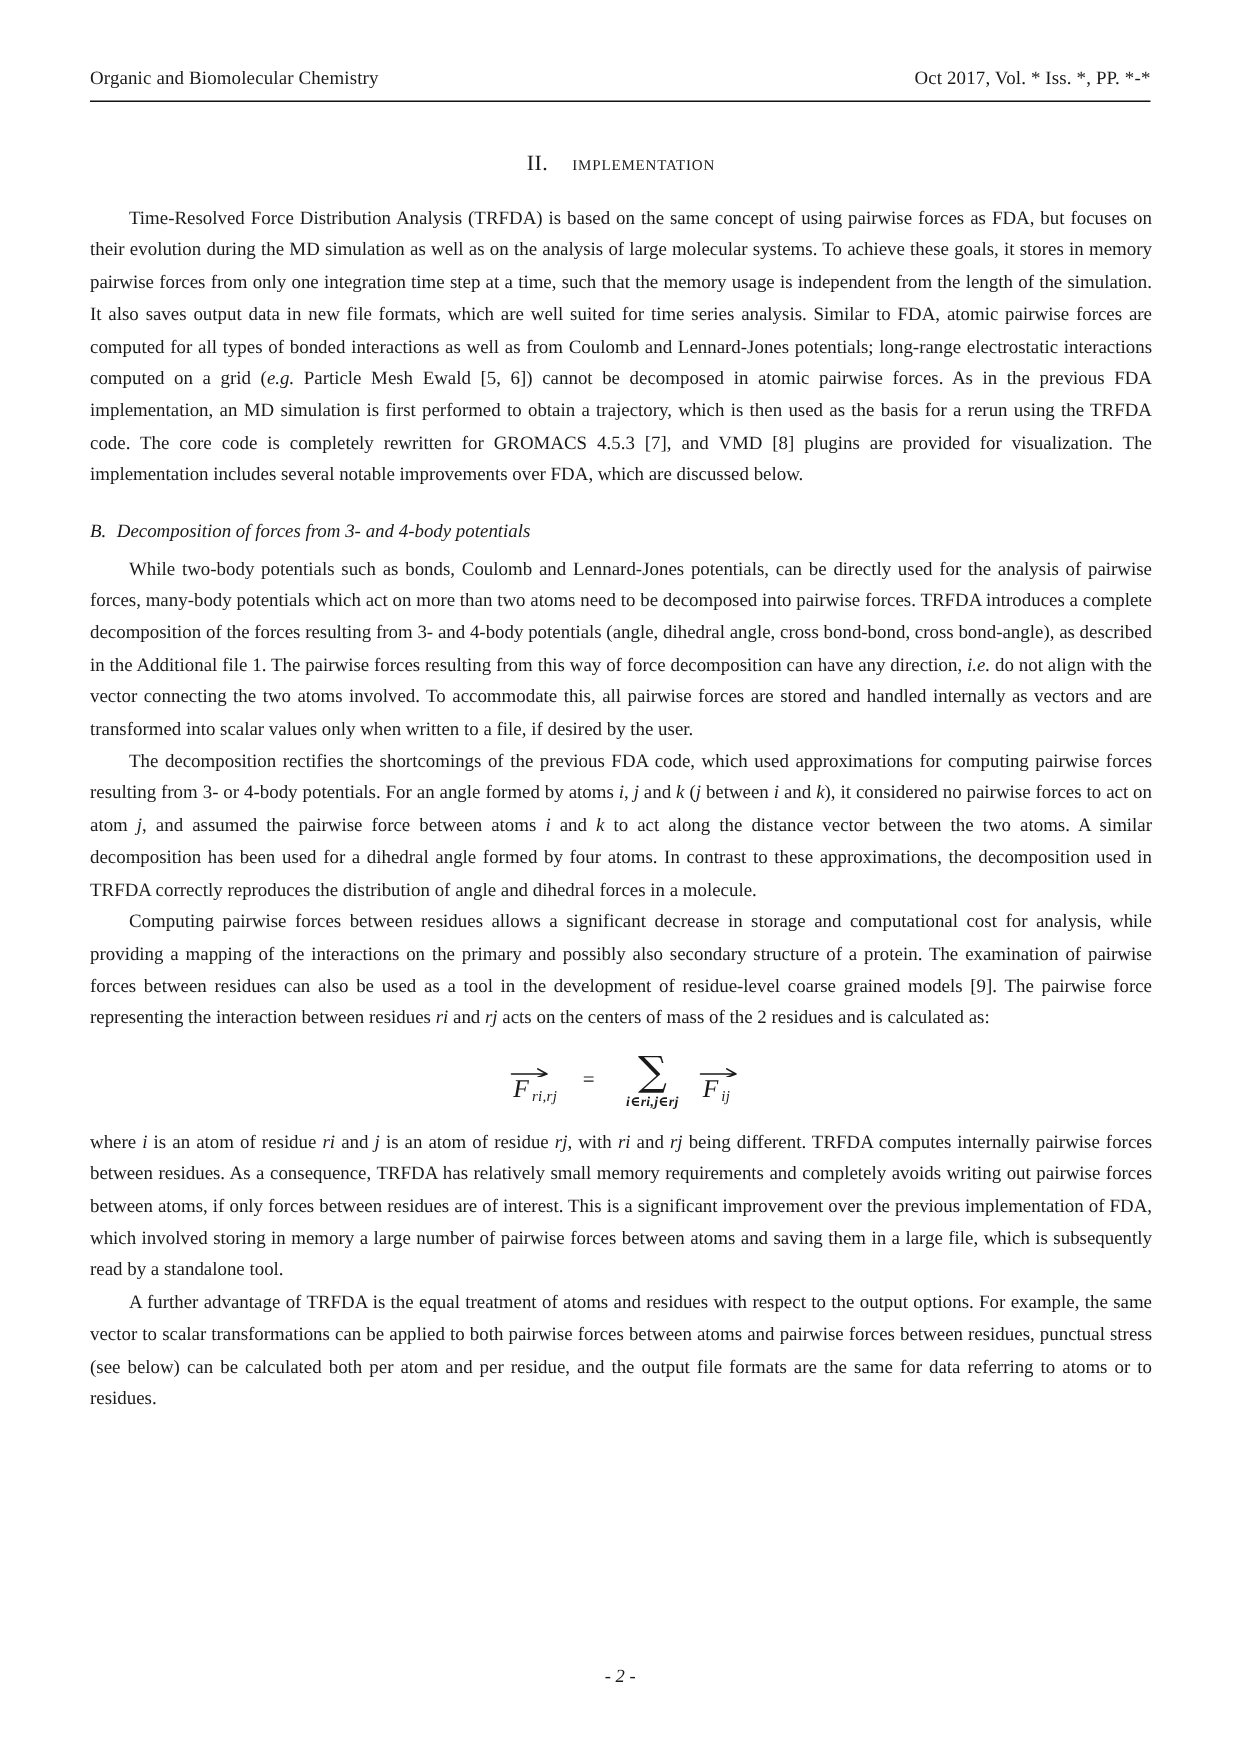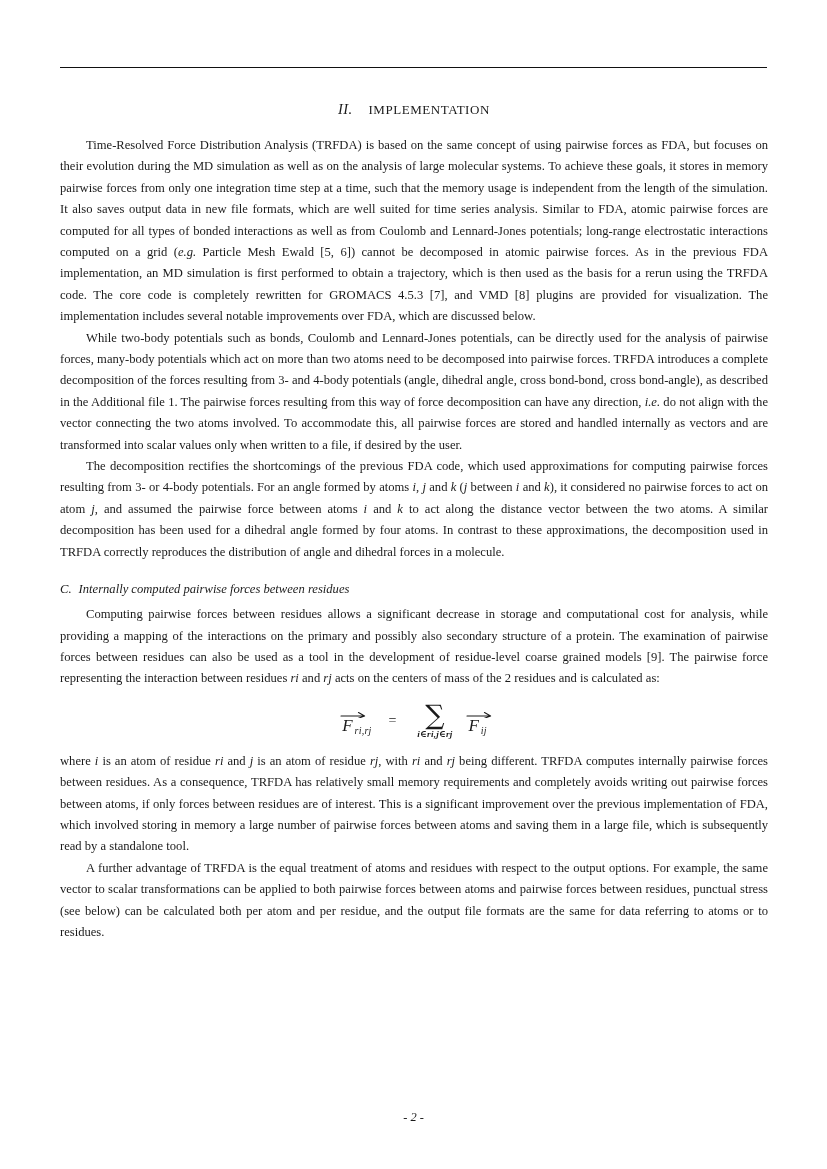--- a/index.html
+++ b/index.html
@@ -58,24 +58,23 @@
   .section-title {
     text-align: center;
     font-size: 13.2px;
     margin: 8px 0 16px 0;
     line-height: 1.3;
   }
   .section-title .numeral {
     font-size: 14.6px;
     font-variant: normal;
     letter-spacing: .3px;
-    font-style: italic;
   }
   .section-title .smallcaps {
-    font-size: 13px;
+    font-size: 10px;
     text-transform: uppercase;
     letter-spacing: .55px;
     margin-left: 16px;
   }
 
   .subsection {
     font-style: italic;
     font-size: 12.6px;
     margin: 18px 0 6px 0;
     line-height: 1.35;
@@ -175,39 +174,43 @@
     font-style: italic;
   }
 
   i, em { font-style: italic; }
 </style>
 </head>
 <body>
 
 <div class="page">
 
+  <div class="running-head">
+    <span class="rh-left">Organic and Biomolecular Chemistry</span>
+    <span class="rh-right">Oct 2017, Vol. * Iss. *, PP. *-*</span>
+  </div>
   <div class="head-rule"></div>
 
   <div class="column">
 
     <div class="section-title">
       <span class="numeral">II.</span><span class="smallcaps">Implementation</span>
     </div>
 
 
     <p class="body">Time-Resolved Force Distribution Analysis (TRFDA) is based on the same concept of using pairwise forces as FDA, but focuses on their evolution during the MD simulation as well as on the analysis of large molecular systems. To achieve these goals, it stores in memory pairwise forces from only one integration time step at a time, such that the memory usage is independent from the length of the simulation. It also saves output data in new file formats, which are well suited for time series analysis. Similar to FDA, atomic pairwise forces are computed for all types of bonded interactions as well as from Coulomb and Lennard-Jones potentials; long-range electrostatic interactions computed on a grid (<i>e.g.</i> Particle Mesh Ewald [5, 6]) cannot be decomposed in atomic pairwise forces. As in the previous FDA implementation, an MD simulation is first performed to obtain a trajectory, which is then used as the basis for a rerun using the TRFDA code. The core code is completely rewritten for GROMACS 4.5.3 [7], and VMD [8] plugins are provided for visualization. The implementation includes several notable improvements over FDA, which are discussed below.</p>
 
+    <div class="subsection">
+      <span class="sub-letter">B.</span><span>Decomposition of forces from 3- and 4-body potentials</span>
+    </div>
 
     <p class="body"><span>While two-body potentials such as bonds, Coulomb and Lennard-Jones potentials, can be directly used for the analysis of pairwise forces, many-body potentials which act on more than two atoms need to be decomposed into pairwise forces. TRFDA introduces a complete decomposition of the forces resulting from 3- and 4-body potentials (angle, dihedral angle, cross bond-bond, cross bond-angle), as described in the Additional file 1. The pairwise forces resulting from this way of force decomposition can have any direction, </span><i>i.e.</i><span> do not align with the vector connecting the two atoms involved. To accommodate this, all pairwise forces are stored and handled internally as vectors and are transformed into scalar values only when written to a file, if desired by the user.</span></p>
 
     <p class="body">The decomposition rectifies the shortcomings of the previous FDA code, which used approximations for computing pairwise forces resulting from 3- or 4-body potentials. For an angle formed by atoms <i>i</i>, <i>j</i> and <i>k</i> (<i>j</i> between <i>i</i> and <i>k</i>), it considered no pairwise forces to act on atom <i>j</i>, and assumed the pairwise force between atoms <i>i</i> and <i>k</i> to act along the distance vector between the two atoms. A similar decomposition has been used for a dihedral angle formed by four atoms. In contrast to these approximations, the decomposition used in TRFDA correctly reproduces the distribution of angle and dihedral forces in a molecule.</p>
 
-    <div class="subsection">
-      <span class="sub-letter">C.</span><span>Internally computed pairwise forces between residues</span>
-    </div>
 
     <p class="body">Computing pairwise forces between residues allows a significant decrease in storage and computational cost for analysis, while providing a mapping of the interactions on the primary and possibly also secondary structure of a protein. The examination of pairwise forces between residues can also be used as a tool in the development of residue-level coarse grained models [9]. The pairwise force representing the interaction between residues <i>ri</i> and <i>rj</i> acts on the centers of mass of the 2 residues and is calculated as:</p>
 
     <div class="equation">
       <span class="eq-inner">
         <span class="eq-term">
           <span class="vecF">
             <span>F</span>
             <svg class="arrow" viewBox="0 0 26 8" preserveAspectRatio="none">
               <path d="M1 6 L24 6 M18.5 2.6 L24.6 6 L18.5 8.2" fill="none" stroke="#1a1a1a" stroke-width="1.1" stroke-linecap="round" stroke-linejoin="round"></path>

